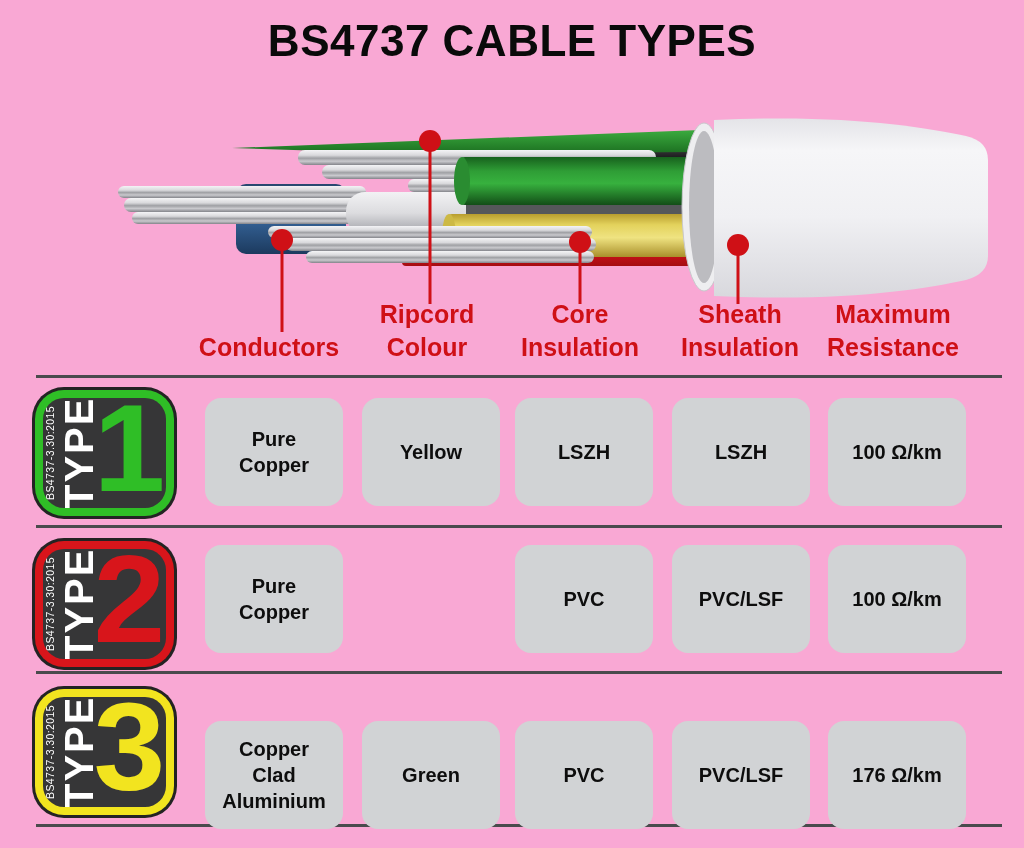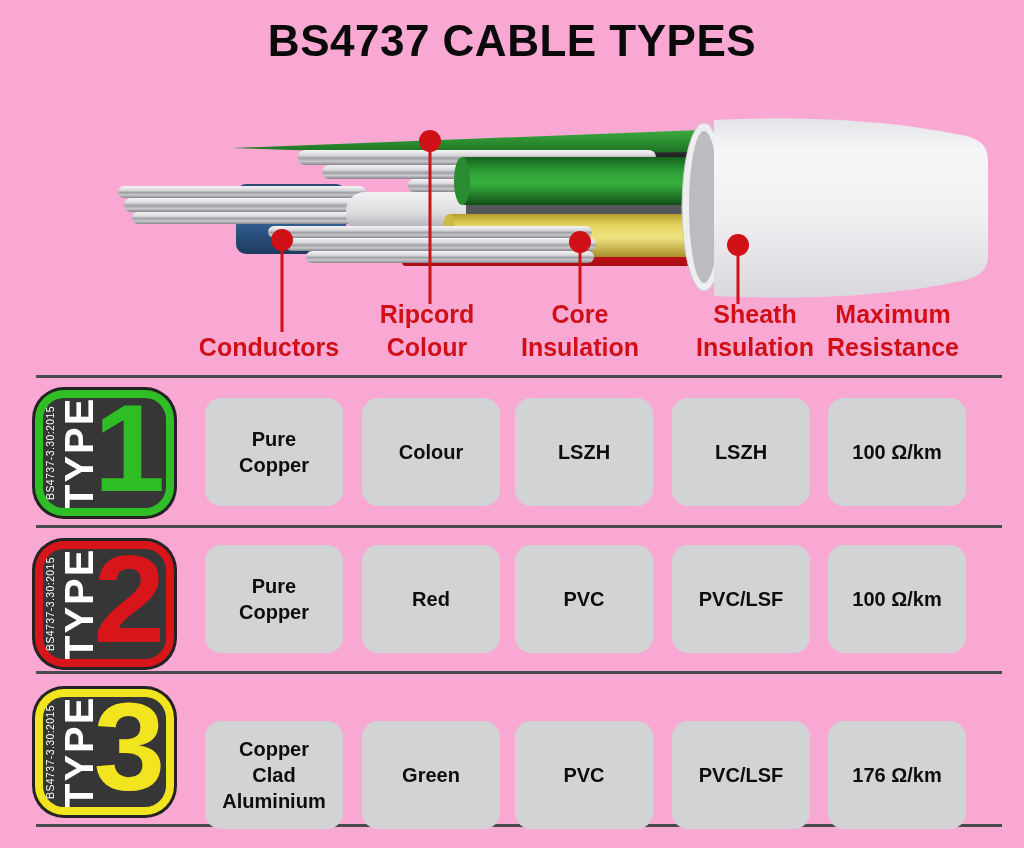--- a/index.html
+++ b/index.html
@@ -12,21 +12,21 @@
     position:absolute;top:16px;left:0;width:1024px;text-align:center;
     font-size:44px;font-weight:800;letter-spacing:.5px;color:#0a0a0a;margin:0;
   }
   
   .diagram-svg{position:absolute;top:108px;left:0;}
   .callout-labels{position:absolute;top:302px;left:0;width:1024px;height:62px;pointer-events:none;}
   .callout-label{
     position:absolute;bottom:0;width:140px;display:flex;align-items:flex-end;justify-content:center;
     text-align:center;color:#cf1016;font-size:25px;font-weight:700;line-height:1.32;height:62px;
   }
-  .cl-0{left:199px}.cl-1{left:357px}.cl-2{left:510px}.cl-3{left:685px}.cl-4{left:823px}
+  .cl-0{left:199px}.cl-1{left:357px}.cl-2{left:510px}.cl-3{left:670px}.cl-4{left:823px}
   
   .divider{position:absolute;left:36px;width:966px;height:3px;background:#4a4b4d;}
   .dv-0{top:375px}.dv-1{top:525px}.dv-2{top:671px}.dv-3{top:824px}
   
   .badge{
     position:absolute;left:32px;width:145px;height:132px;background:#232323;
     border-radius:32px;padding:3px;box-sizing:border-box;
   }
   .bg-0{top:387px}.bg-1{top:538px}.bg-2{top:686px}
   .badge-ring{width:100%;height:100%;border-radius:29px;padding:8px;box-sizing:border-box;}
@@ -192,36 +192,35 @@
   <div class="badge bg-0">
     <div class="badge-ring" style="background-color: rgb(47, 190, 38);">
       <div class="badge-core">
         <span class="badge-standard">BS4737-3.30:2015</span>
         <span class="badge-typeword">TYPE</span>
         <span class="badge-number" style="color: rgb(47, 190, 38);">1</span>
       </div>
     </div>
   </div>
   <div class="cell row-0 col-0">Pure Copper</div>
-  <div class="cell row-0 col-1">Colour</div>
+  <div class="cell row-0 col-1">Yellow</div>
   <div class="cell row-0 col-2">LSZH</div>
   <div class="cell row-0 col-3">LSZH</div>
   <div class="cell row-0 col-4">100 Ω/km</div>
 
   <div class="badge bg-1">
     <div class="badge-ring" style="background-color: rgb(216, 21, 27);">
       <div class="badge-core">
         <span class="badge-standard">BS4737-3.30:2015</span>
         <span class="badge-typeword">TYPE</span>
         <span class="badge-number" style="color: rgb(216, 21, 27);">2</span>
       </div>
     </div>
   </div>
   <div class="cell row-1 col-0">Pure Copper</div>
-  <div class="cell row-1 col-1">Red</div>
   <div class="cell row-1 col-2">PVC</div>
   <div class="cell row-1 col-3">PVC/LSF</div>
   <div class="cell row-1 col-4">100 Ω/km</div>
 
   <div class="badge bg-2">
     <div class="badge-ring" style="background-color: rgb(242, 228, 31);">
       <div class="badge-core">
         <span class="badge-standard">BS4737-3.30:2015</span>
         <span class="badge-typeword">TYPE</span>
         <span class="badge-number" style="color: rgb(242, 228, 31);">3</span>

